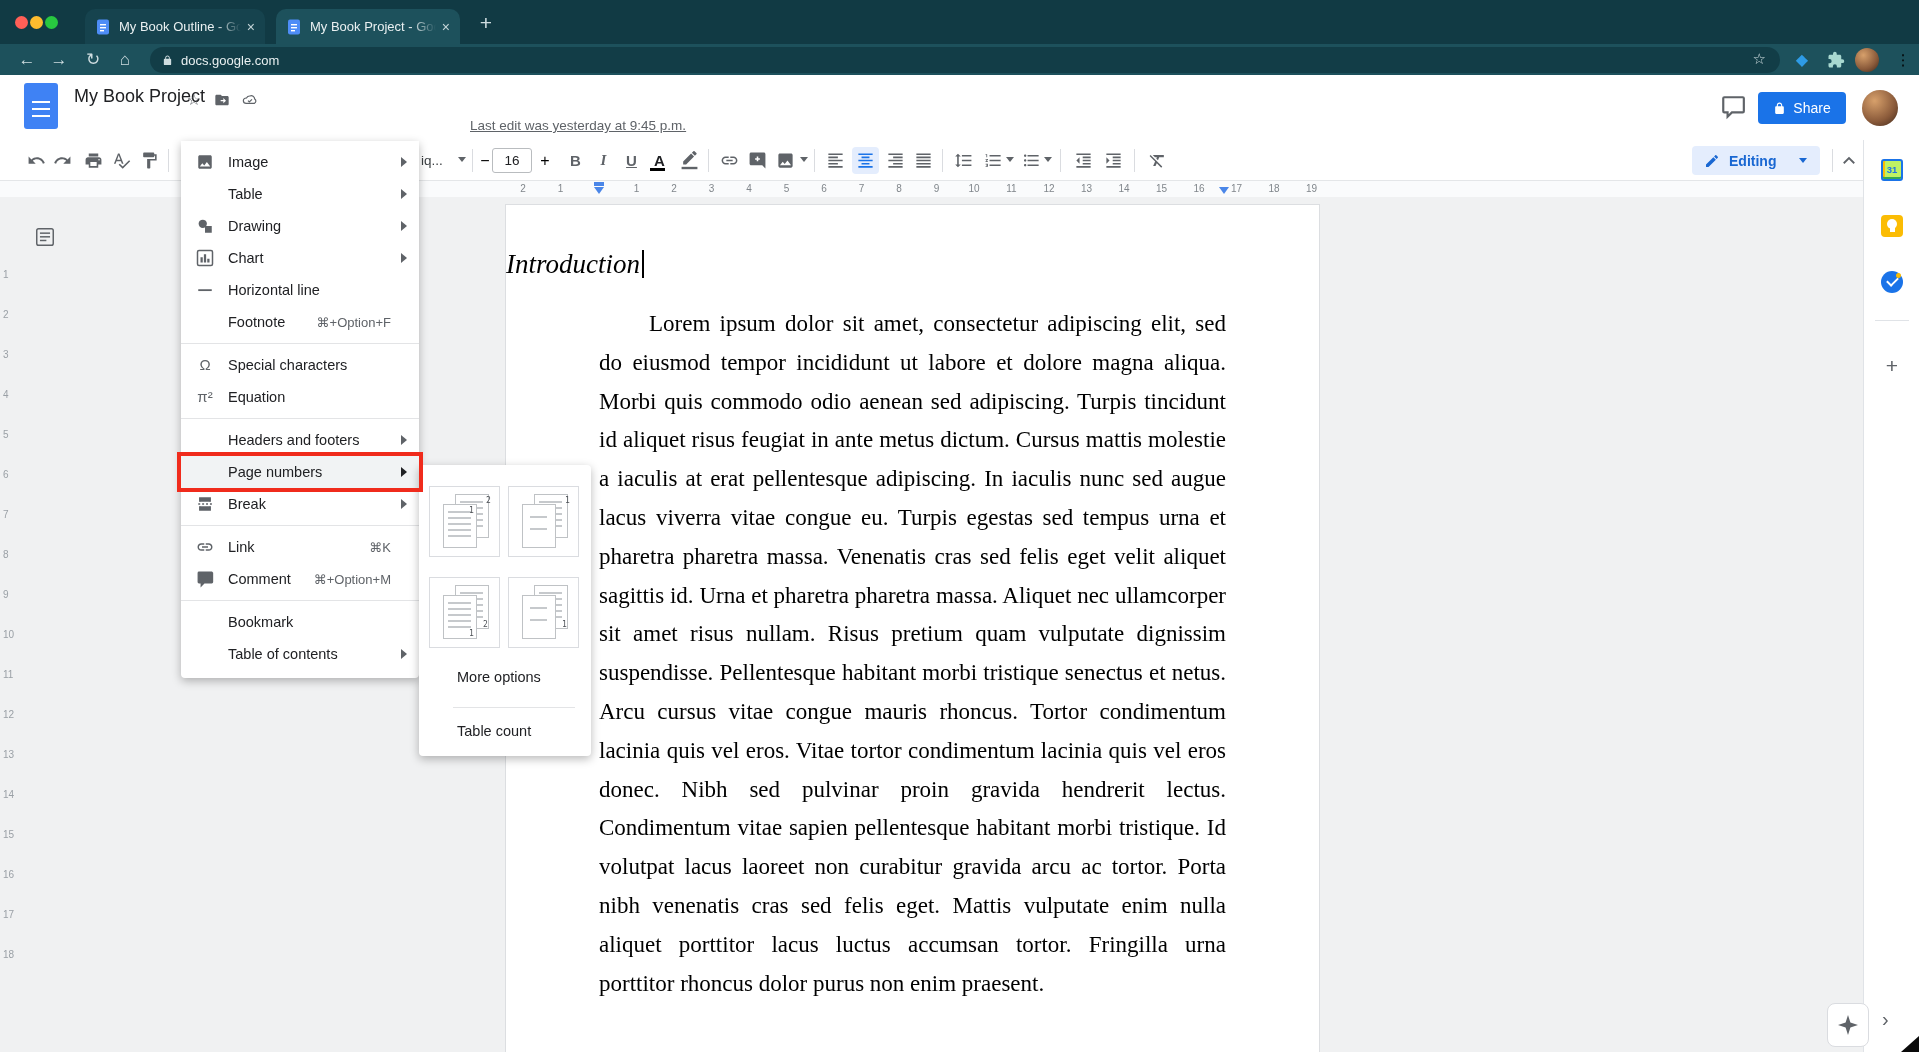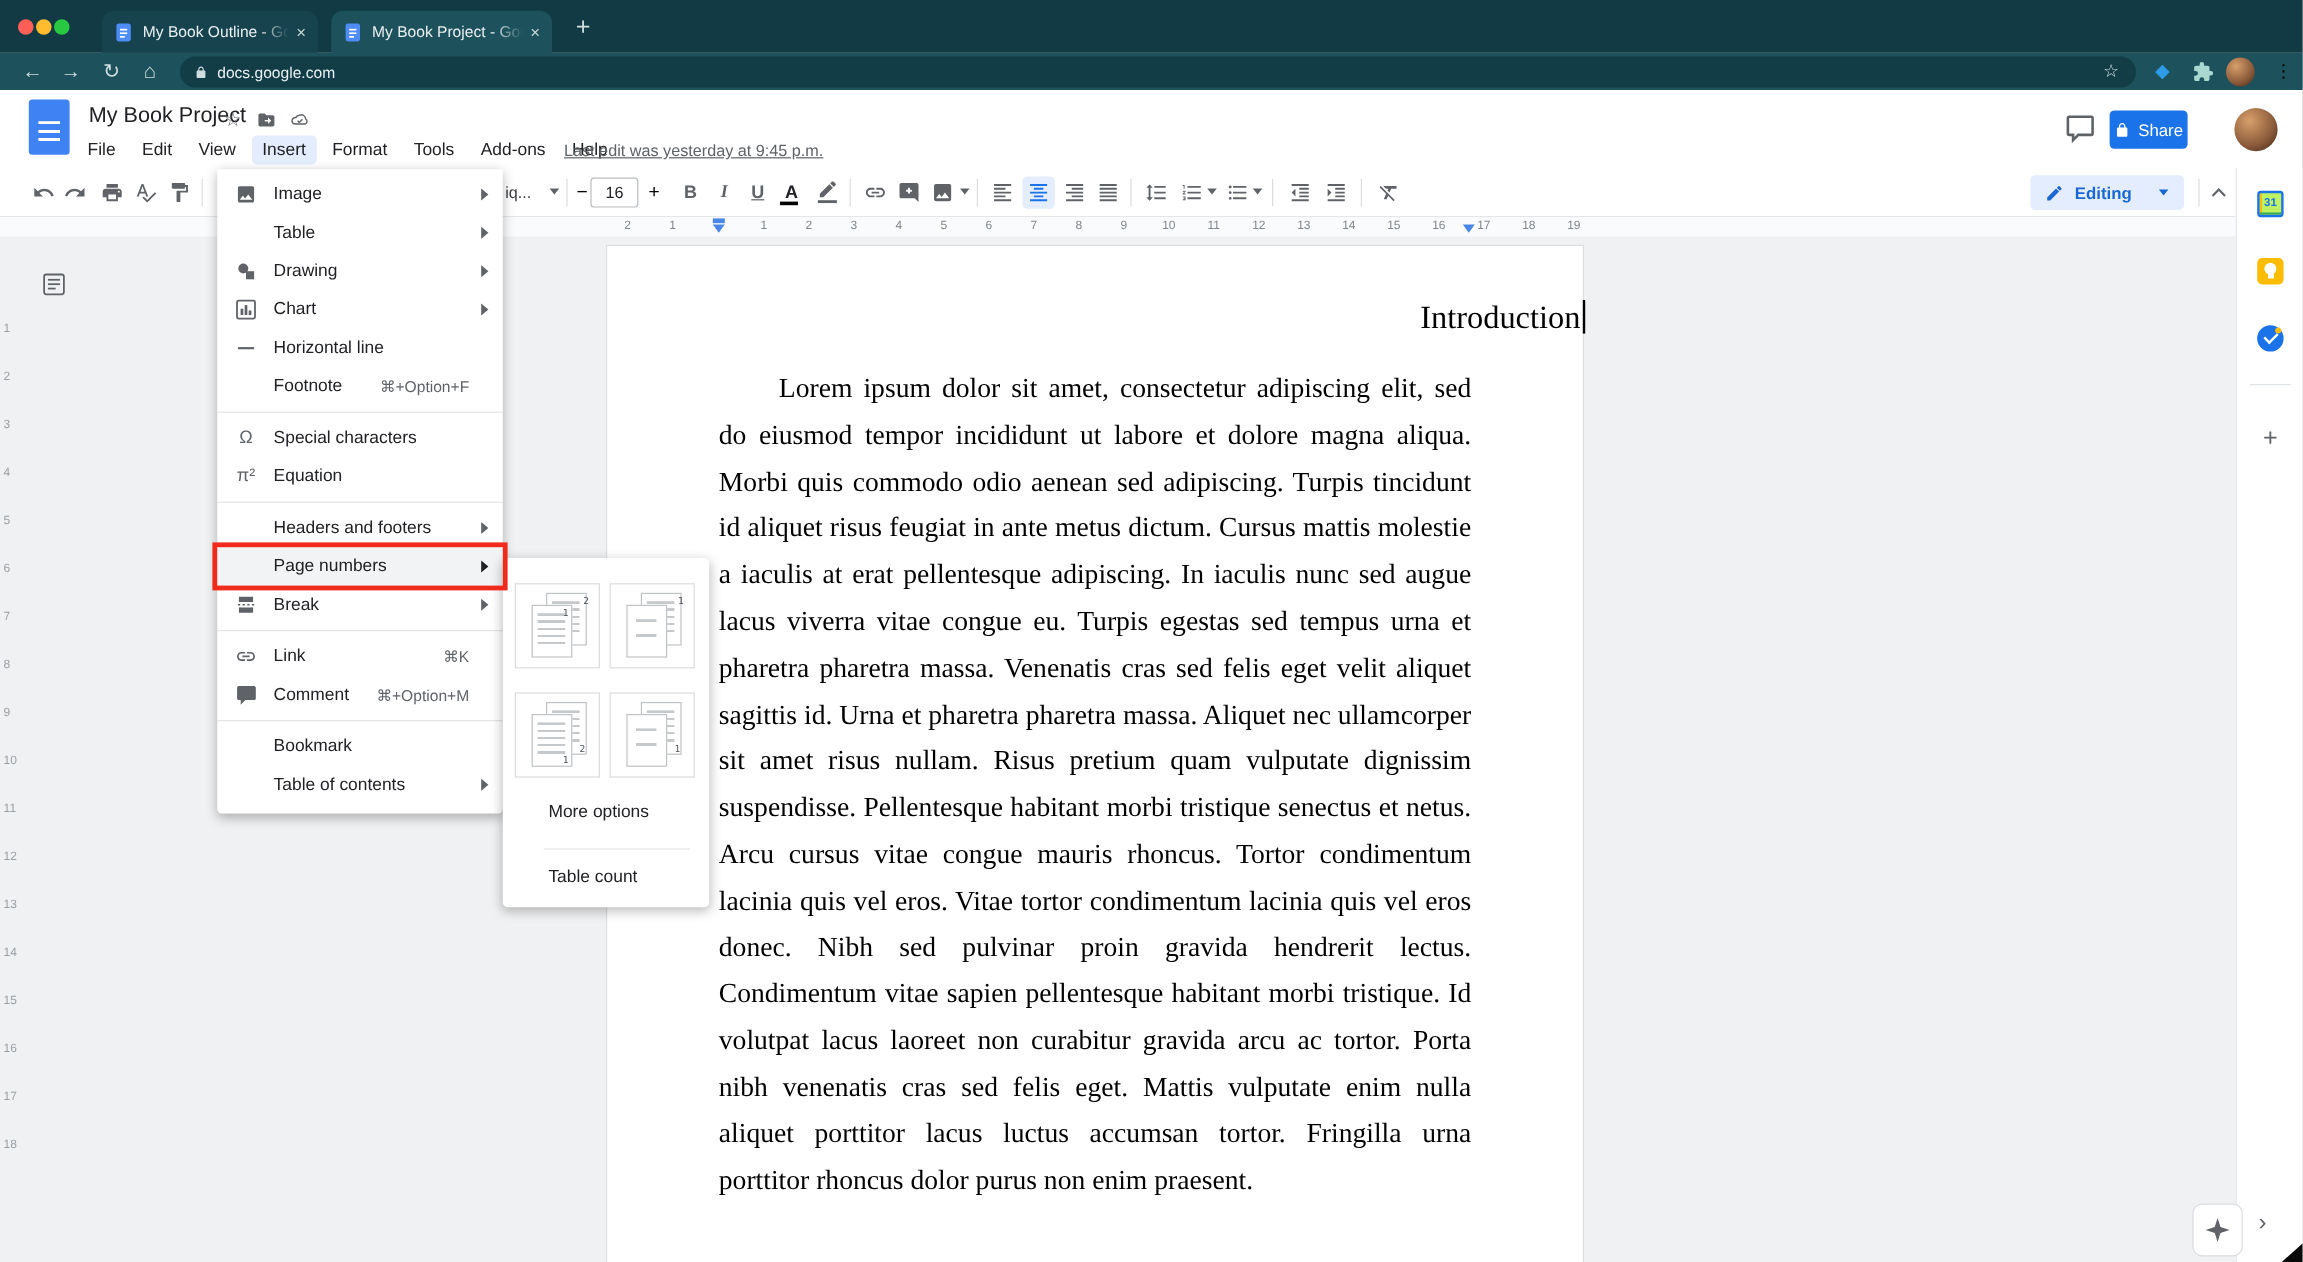--- a/index.html
+++ b/index.html
@@ -28,21 +28,21 @@
   .appbg { position:absolute; left:0; top:75px; width:100%; height:977px; background:#fff; }
   .docs-logo { position:absolute; left:24px; top:83px; width:34px; height:46px; background:#3f82f4; border-radius:3px; }
   .docs-logo::before { content:""; position:absolute; left:8px; top:18px; width:18px; height:17px;
      background:repeating-linear-gradient(to bottom,#fff 0 2.5px,transparent 2.5px 7px); }
   .doc-title { position:absolute; left:74px; top:86px; font-size:18px; color:#202124; }
   .hd-ic { position:absolute; top:90px; width:20px; height:20px; color:#5f6368; font-size:16px; text-align:center; }
   .menurow { position:absolute; left:64px; top:113px; display:flex; gap:4px; }
   .menuitem { font-size:14.5px; color:#202124; padding:4px 9px; border-radius:4px; }
   .menuitem.active { background:#e4edfd; }
   .lastedit { position:absolute; left:470px; top:118px; font-size:13.5px; color:#5f6368; text-decoration:underline; }
-  .share-btn { position:absolute; left:1758px; top:92px; width:65px; height:32px; background:#1a73e8; border-radius:4px; color:#fff; font-size:14px; display:flex; align-items:center; justify-content:center; gap:7px; }
+  .share-btn { position:absolute; left:1758px; top:92px; width:88px; height:32px; background:#1a73e8; border-radius:4px; color:#fff; font-size:14px; display:flex; align-items:center; justify-content:center; gap:7px; }
   .hdr-avatar { position:absolute; left:1862px; top:90px; width:36px; height:36px; }
 
   
   .toolbar { position:absolute; left:0; top:140px; width:1863px; height:41px; background:#fff; border-bottom:1px solid #e4e6e8; }
   .tb { position:absolute; top:7px; width:27px; height:27px; display:flex; align-items:center; justify-content:center; border-radius:4px; }
   .tb.on { background:#e4edfd; }
   .tb svg { width:19px; height:19px; fill:#5f6368; }
   .tb .g { font-size:15px; color:#5f6368; font-weight:bold; }
   .vsep { position:absolute; top:9px; width:1px; height:23px; background:#dadce0; }
   .tri { width:0; height:0; border-left:4px solid transparent; border-right:4px solid transparent; border-top:5px solid #5f6368; }
@@ -56,21 +56,21 @@
   
   .ruler { position:absolute; left:0; top:181px; width:1863px; height:16px; background:#fafbfc; }
   .rnum { position:absolute; top:2px; transform:translateX(-50%); font-size:10px; color:#80868b; }
   .rmark { position:absolute; top:6px; width:0; height:0; border-left:5px solid transparent; border-right:5px solid transparent; border-top:7px solid #4a86e8; }
   .rbar { position:absolute; top:1px; width:10px; height:4px; background:#4a86e8; }
   .canvas { position:absolute; left:0; top:197px; width:1863px; height:855px; background:#f0f1f2; }
   .vruler { position:absolute; left:0; top:197px; width:14px; height:855px; }
   .vnum { position:absolute; left:3px; font-size:10px; color:#9aa0a6; }
   .page { position:absolute; left:505px; top:7px; width:815px; height:848px; background:#fff; border:1px solid #dcdee1; border-bottom:none; }
   .outline-ic { position:absolute; left:34px; top:29px; width:22px; height:22px; }
-  .doc-heading { position:absolute; left:0; top:44px; width:815px; text-align:right; font-family:"Liberation Serif",serif; font-size:27px; color:#000; }
+  .doc-heading { position:absolute; left:0; top:44px; width:815px; text-align:left; font-family:"Liberation Serif",serif; font-size:27px; color:#000;font-style:italic; }
   .cursor { display:inline-block; width:0; height:28px; border-left:2px solid #000; margin-left:2px; vertical-align:-5px; }
   .doc-body { position:absolute; left:93px; top:100px; width:627px; font-family:"Liberation Serif",serif; font-size:23px; line-height:38.8px; color:#000; text-align:justify; text-indent:50px; }
 
   
   .imenu { position:absolute; left:181px; top:141px; width:238px; height:537px; background:#fff; border-radius:0 0 4px 4px; box-shadow:0 3px 10px rgba(0,0,0,.28); z-index:30; }
   .mi { position:absolute; left:0; width:238px; height:32px; }
   .mi.hl { background:#f1f3f4; }
   .mic { position:absolute; left:15px; top:7px; width:18px; height:18px; color:#5f6368; font-size:15px; line-height:18px; text-align:center; }
   .mic svg { width:18px; height:18px; fill:#5f6368; }
   .mil { position:absolute; left:47px; top:8px; font-size:14.5px; color:#202124; white-space:nowrap; }
@@ -171,30 +171,20 @@
   <div class="doc-title">My Book Project</div>
   <span class="hd-ic" style="left:184px">☆</span>
   <svg class="hd-ic" style="left:212px;padding:2px" viewBox="0 0 24 24">
       <path fill="#5f6368" d="M20 6h-8l-2-2H4c-1.1 0-2 .9-2 2v12c0 1.1.9 2 2 2h16c1.1 0 2-.9 2-2V8c0-1.1-.9-2-2-2zm-2 7l-4 4v-3h-4v-2h4V9l4 4z"></path>
     </svg>
   <svg class="hd-ic" style="left:240px;padding:2px" viewBox="0 0 24 24">
       <path fill="none" stroke="#5f6368" stroke-width="1.8" d="M19 10.5A5 5 0 0012 6a5.5 5.5 0 00-5.3 3A4.2 4.2 0 002 13a4.3 4.3 0 004.4 4h12a3.6 3.6 0 00.6-6.5z"></path>
       <path fill="none" stroke="#5f6368" stroke-width="1.8" d="M9 13l2 2 4-4"></path>
     </svg>
 
-  <div class="menurow">
-    <span class="menuitem">File</span>
-    <span class="menuitem">Edit</span>
-    <span class="menuitem">View</span>
-    <span class="menuitem active">Insert</span>
-    <span class="menuitem">Format</span>
-    <span class="menuitem">Tools</span>
-    <span class="menuitem">Add-ons</span>
-    <span class="menuitem">Help</span>
-  </div>
   <span class="lastedit">Last edit was yesterday at 9:45 p.m.</span>
 
   <svg style="position:absolute;left:1720px;top:94px;width:26px;height:26px" viewBox="0 0 24 24">
       <path fill="none" stroke="#5f6368" stroke-width="2" d="M21 3H4a1 1 0 00-1 1v12a1 1 0 001 1h3v4l4-4h10a1 1 0 001-1V4a1 1 0 00-1-1z"></path>
     </svg>
   <div class="share-btn">
     <svg width="13" height="13" viewBox="0 0 24 24">
         <path fill="#fff" d="M18 8h-1V6c0-2.76-2.24-5-5-5S7 3.24 7 6v2H6c-1.1 0-2 .9-2 2v10c0 1.1.9 2 2 2h12c1.1 0 2-.9 2-2V10c0-1.1-.9-2-2-2zM9 6c0-1.66 1.34-3 3-3s3 1.34 3 3v2H9V6z"></path>
       </svg>
     <span>Share</span>

